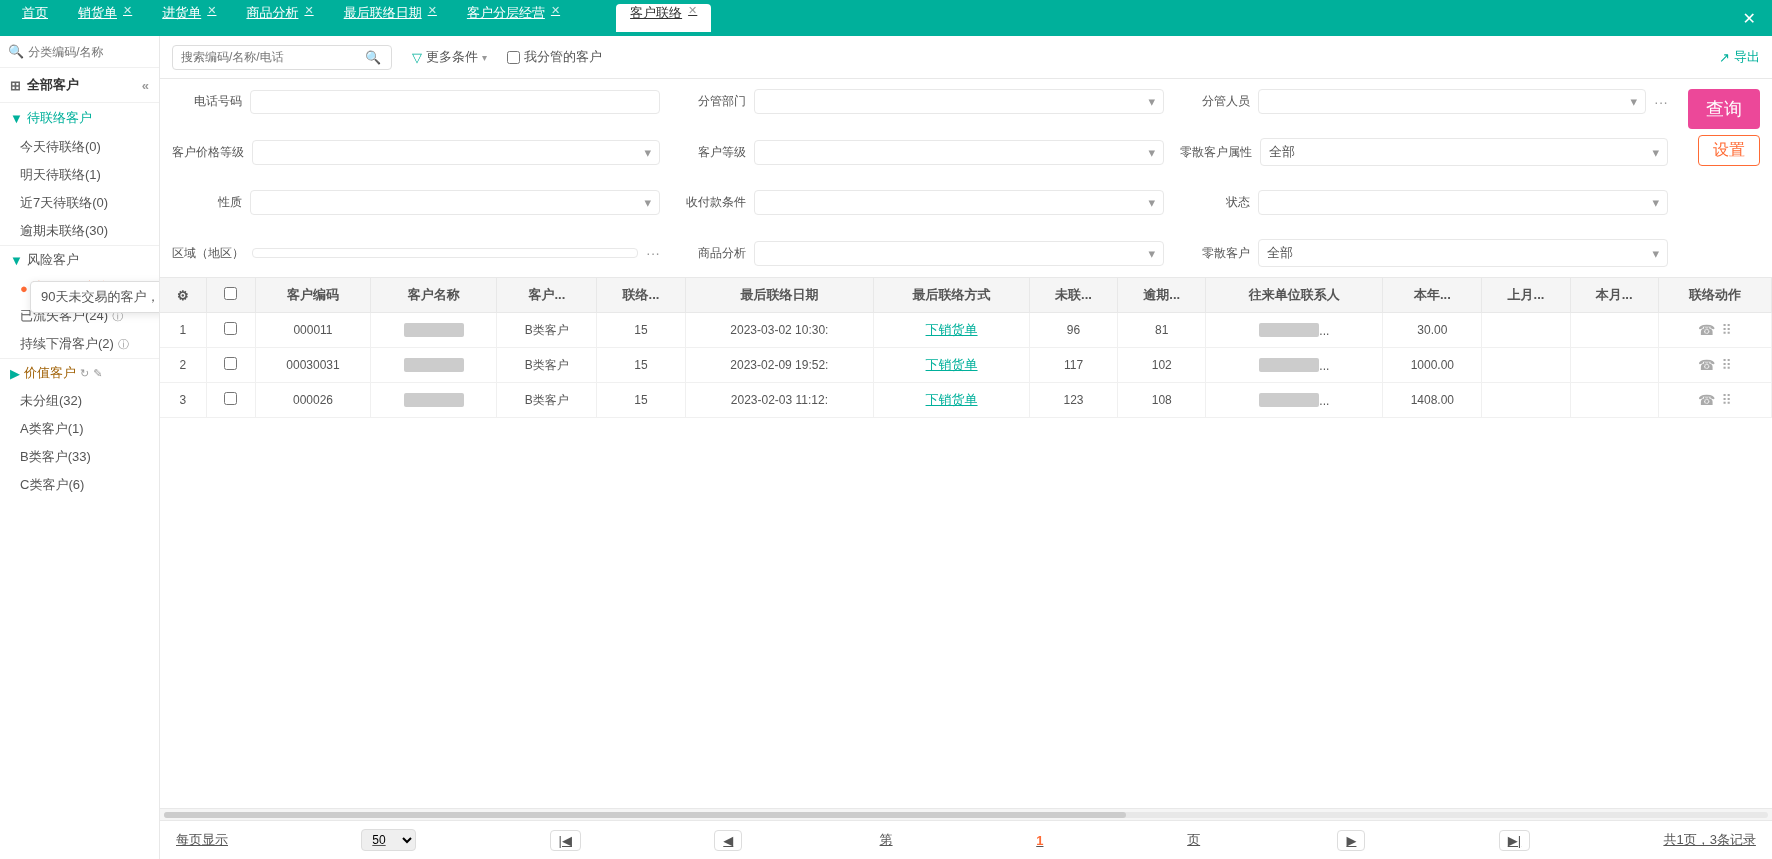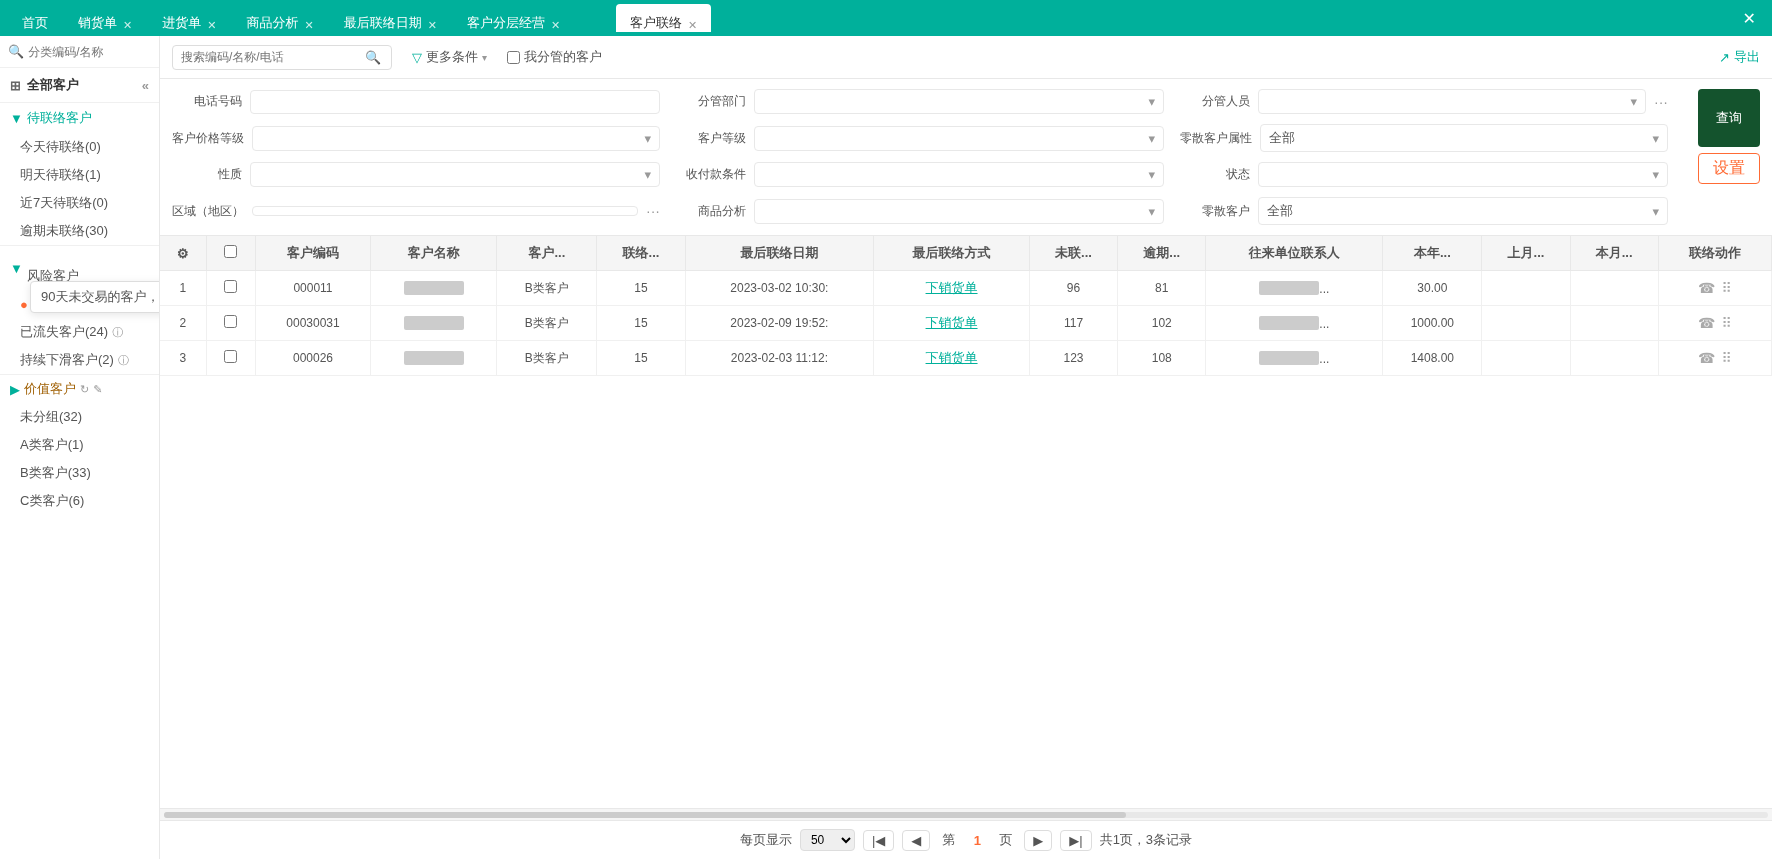--- a/index.html
+++ b/index.html
@@ -8,29 +8,30 @@
     
     .tab-bar {
       display: flex;
       align-items: center;
       background: #00b09b;
       height: 36px;
       padding: 0 8px;
     }
     .tab-item {
       display: flex;
-      align-items: flex-end;
+      align-items: flex-start;
       padding: 0 14px;
       height: 28px;
       border-radius: 4px 4px 0 0;
       color: #fff;
       cursor: pointer;
       white-space: nowrap;
       font-size: 13px;
       margin-right: 2px;
+      text-decoration: underline;
     }
     .tab-item.active {
       background: #fff;
       color: #333;
       margin-left: 40px;
     }
     .tab-item .tab-close {
       margin-left: 6px;
       font-size: 11px;
       color: rgba(255,255,255,0.8);
@@ -233,27 +234,27 @@
 
     
     .action-panel {
       display: flex;
       flex-direction: column;
       gap: 6px;
       align-items: flex-end;
       justify-content: flex-start;
     }
     .btn-query {
-      background: #14532d;
+      background: #ec4899;
       color: #fff;
       border: none;
       border-radius: 4px;
-      padding: 20px 18px;
-      cursor: pointer;
-      font-size: 13px;
+      padding: 8px 18px;
+      cursor: pointer;
+      font-size: 18px;
     }
     .btn-settings {
       background: #fff;
       color: #ff6b35;
       border: 1px solid #ff6b35;
       border-radius: 4px;
       padding: 4px 14px;
       cursor: pointer;
       font-size: 16px;
     }
@@ -304,24 +305,25 @@
     .action-icons { display: flex; gap: 6px; justify-content: center; align-items: center; }
     .action-icon { color: #aaa; cursor: pointer; font-size: 14px; }
 
     
     .pagination-bar {
       background: #fff;
       border-top: 1px solid #e8e8e8;
       padding: 8px 16px;
       display: flex;
       align-items: center;
-      justify-content: center;
+      justify-content: space-between;
       gap: 8px;
       font-size: 12px;
       color: #555;
+      text-decoration: underline;
     }
     .pagination-select {
       border: 1px solid #ddd;
       border-radius: 4px;
       padding: 2px 6px;
       font-size: 12px;
       outline: none;
     }
     .page-btn {
       border: 1px solid #ddd;
@@ -425,21 +427,21 @@
     <div class="sidebar-item">
       <span>逾期未联络(30)</span>
     </div>
 
     <div class="tooltip-box">
       <span>90天未交易的客户，可能有流失风险。</span>
     </div>
 
     <div class="sidebar-group-title2">
       <span class="arrow" style="color:#00b09b;margin-right:4px;">▼</span>
-      <span style="color:#555;margin-top:16px;">风险客户</span>
+      <span style="color:#555;">风险客户</span>
     </div>
     <div class="sidebar-item active">
       <span class="item-icon">●</span>
       <span>流失预警客户(3)</span>
     </div>
     <div class="sidebar-item">
       <span>已流失客户(24)</span>
       <span style="margin-left:4px;color:#999;font-size:11px;">ⓘ</span>
     </div>
     <div class="sidebar-item">
@@ -483,21 +485,21 @@
         <input type="checkbox" style="">
         <span>我分管的客户</span>
       </div>
       <div class="export-btn">
         <span style="margin-right:4px;">↗</span>
         <span>导出</span>
       </div>
     </div>
 
     <div style="background:#fff;border-bottom:1px solid #e8e8e8;padding:10px 12px;display:flex;gap:12px;">
-      <div style="flex:1;display:grid;grid-template-columns:repeat(3,1fr);gap:10px 16px;">
+      <div style="flex:1;display:grid;grid-template-columns:repeat(3,1fr);gap:24px 16px;">
 
         <div class="filter-row">
           <span class="filter-label">电话号码</span>
           <input class="filter-input" style="width: 180px;">
         </div>
         <div class="filter-row">
           <span class="filter-label">分管部门</span>
           <div class="filter-select" style="width:200px;">
             <span></span>
             <span class="chevron">▾</span>

